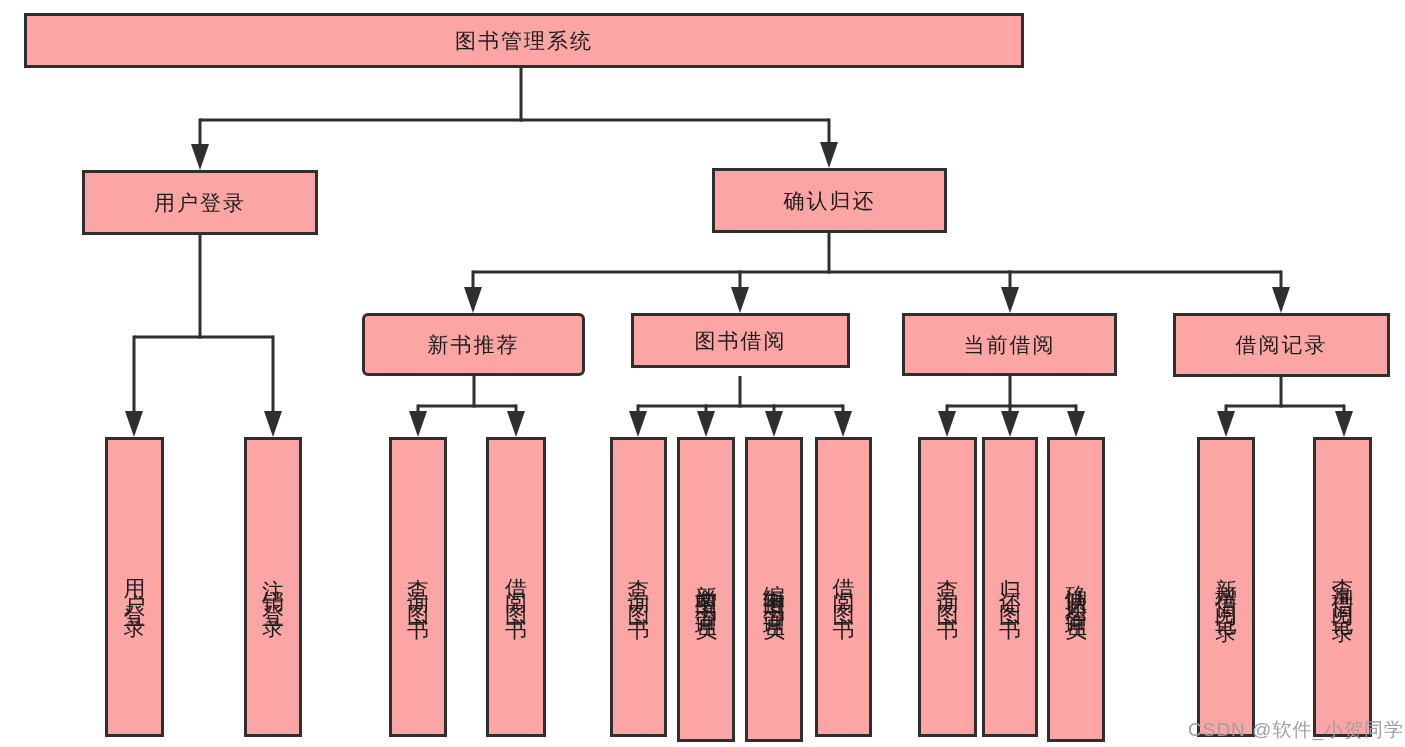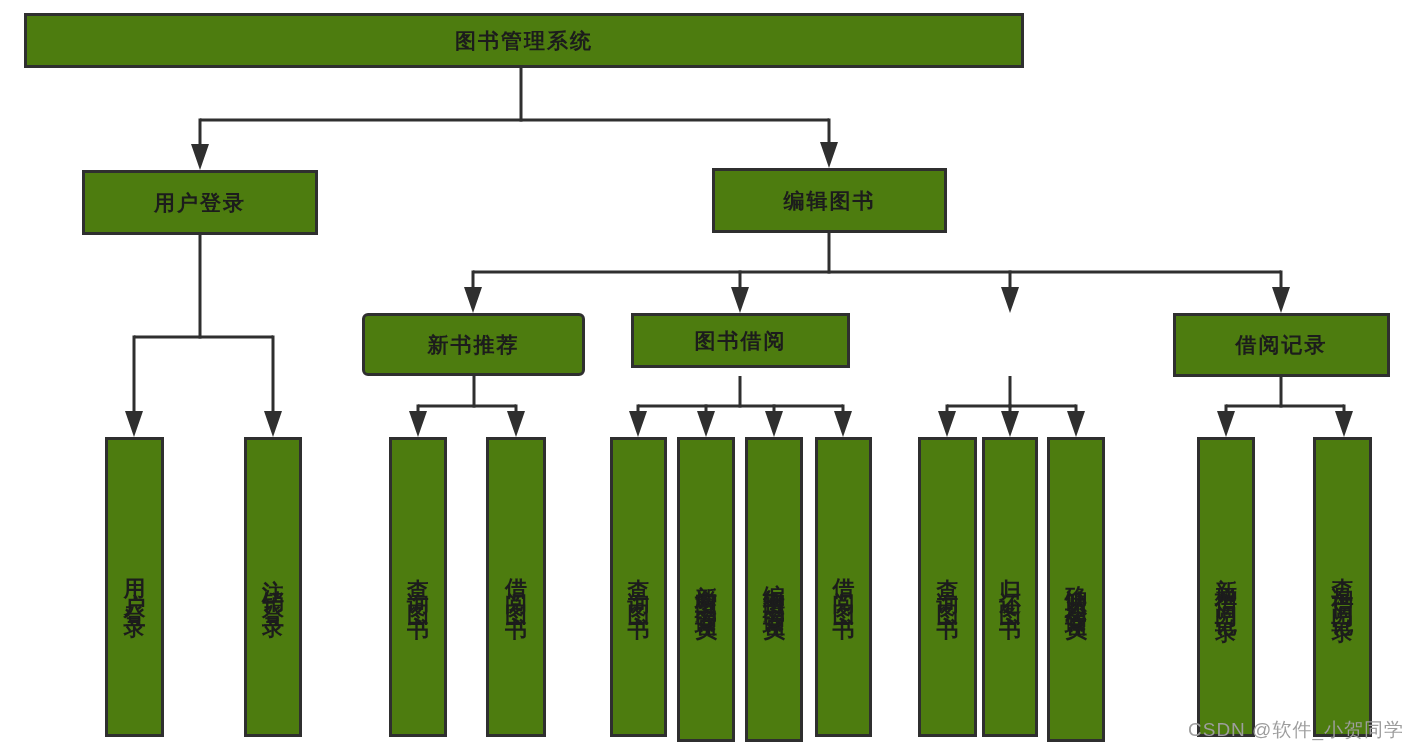--- a/index.html
+++ b/index.html
@@ -16,24 +16,23 @@
     overflow:hidden;
     font-family:"Liberation Sans","DejaVu Sans",sans-serif;
   }
   .wires{position:absolute;left:0;top:0;width:1405px;height:747px;color:var(--line);}
   .wires line{stroke:currentColor;stroke-width:3;}
   .wires polygon{fill:currentColor;stroke:none;}
   .box{
     position:absolute;
     box-sizing:border-box;
     border:3px solid var(--line);
-    background:#4d7c0f;
+    background:#fca5a5;
     display:flex;align-items:center;justify-content:center;
     color:var(--text);
-    font-weight:bold;
   }
   .box-h{font-size:21px;letter-spacing:2px;white-space:nowrap;}
   .box-v{font-size:22px;}
   .v-text{
     writing-mode:vertical-rl;
     text-orientation:mixed;
     line-height:1;
     white-space:nowrap;
   }
   .ls4{letter-spacing:13px;}
@@ -132,29 +131,32 @@
   </svg>
 
   <div class="box box-h" style="left:24px;top:13px;width:1000px;height:55px;">
     <span>图书管理系统</span>
   </div>
 
   <div class="box box-h" style="left:82px;top:170px;width:236px;height:65px;">
     <span>用户登录</span>
   </div>
   <div class="box box-h" style="left:712px;top:168px;width:235px;height:65px;">
-    <span>编辑图书</span>
+    <span>确认归还</span>
   </div>
 
   <div class="box box-h" style="left:362px;top:313px;width:223px;height:63px;border-radius:6px;">
     <span>新书推荐</span>
   </div>
   <div class="box box-h" style="left:631px;top:313px;width:219px;height:55px;">
     <span>图书借阅</span>
   </div>
+  <div class="box box-h" style="left:902px;top:313px;width:215px;height:63px;">
+    <span>当前借阅</span>
+  </div>
   <div class="box box-h" style="left:1173px;top:313px;width:217px;height:64px;">
     <span>借阅记录</span>
   </div>
 
   <div class="box box-v" style="left:105px;top:437px;width:59px;height:300px;">
     <span class="v-text ls4">用户登录</span>
   </div>
   <div class="box box-v" style="left:244px;top:437px;width:58px;height:300px;">
     <span class="v-text ls4">注销登录</span>
   </div>

